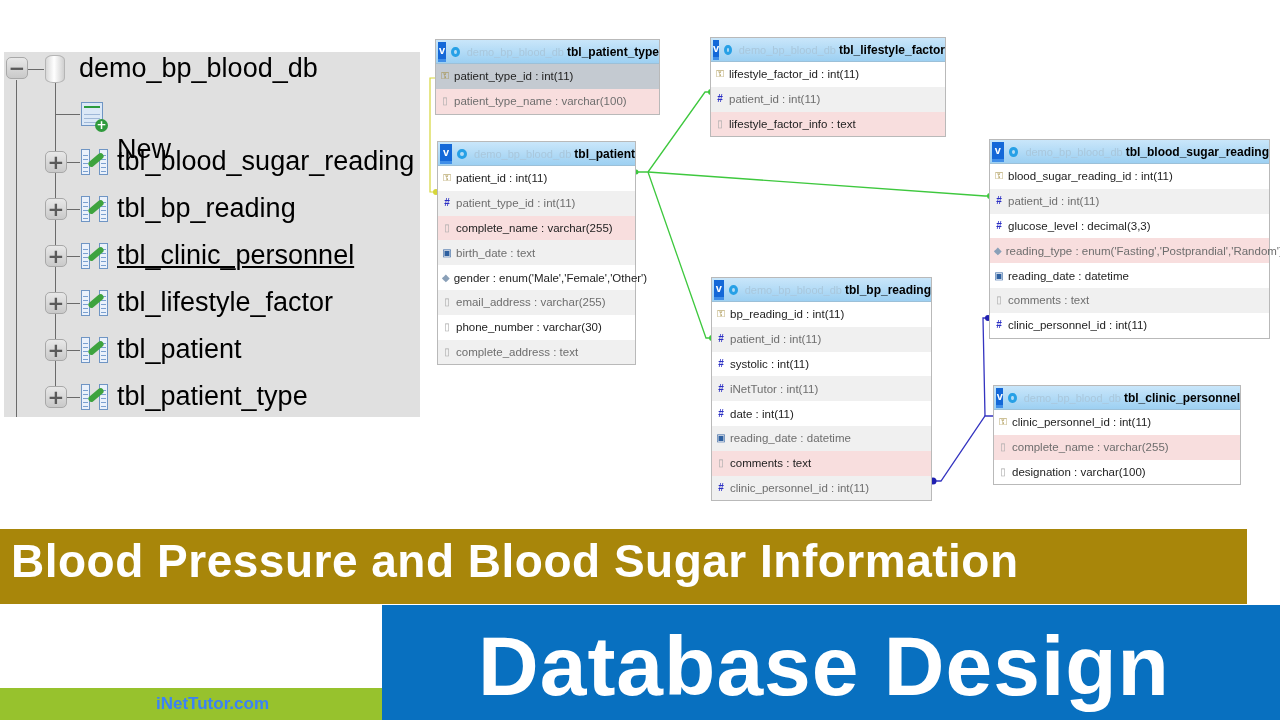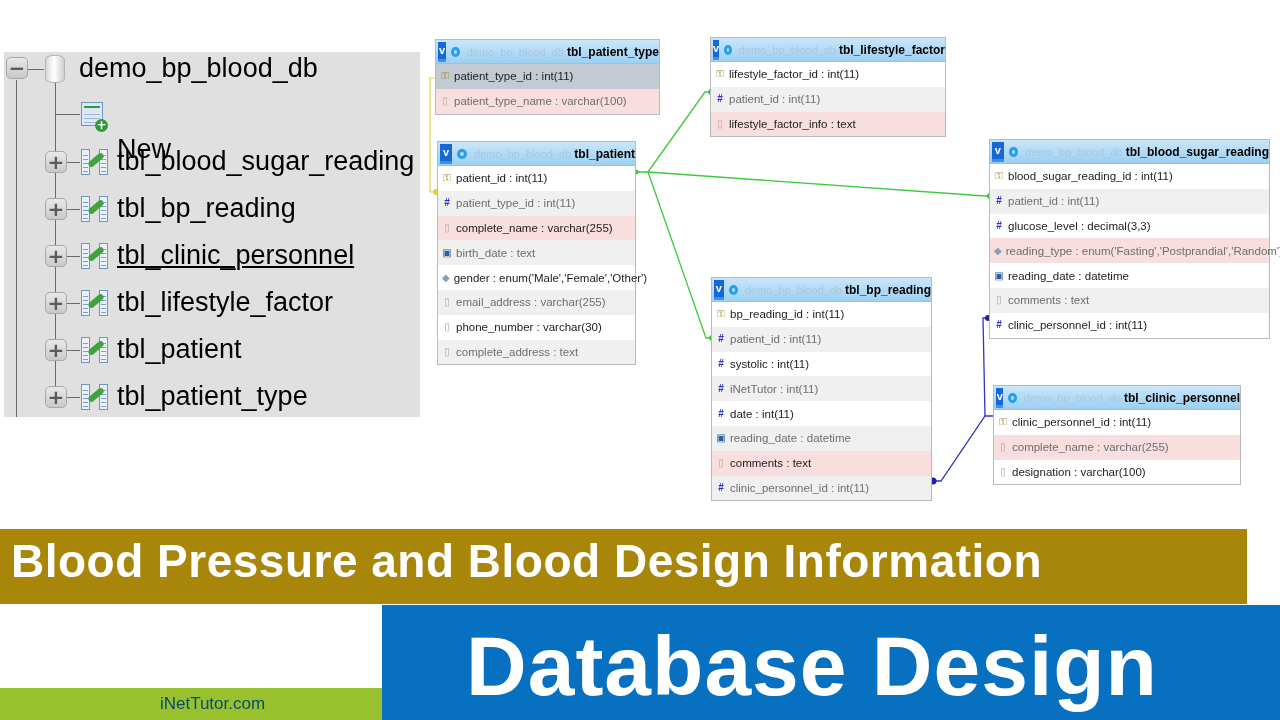--- a/index.html
+++ b/index.html
@@ -95,29 +95,29 @@
     position: absolute; left: 0; top: 529px; width: 1247px; height: 75px; background: #a8860a;
   }
   .banner-gold-text {
     position: absolute; left: 11px; top: 534px; font-size: 46px; font-weight: bold; color: #ffffff;
     letter-spacing: 0.5px; white-space: nowrap;
   }
   .banner-blue {
     position: absolute; left: 382px; top: 605px; width: 898px; height: 115px; background: #0870c0;
   }
   .banner-blue-text {
-    position: absolute; left: 466px; top: 618px; font-size: 84px; font-weight: bold; color: #ffffff;
+    position: absolute; left: 478px; top: 618px; font-size: 84px; font-weight: bold; color: #ffffff;
     letter-spacing: 1px; white-space: nowrap;
   }
   .banner-green {
     position: absolute; left: 0; top: 688px; width: 382px; height: 32px; background: #97c22d;
   }
   .banner-green-text {
     position: absolute; left: 0; top: 688px; width: 425px; height: 32px; line-height: 32px;
-    text-align: center; font-size: 17px; font-weight: normal; color: #0c4a6e;
+    text-align: center; font-size: 17px; font-weight: bold; color: #3b82f6;
   }
   svg.links { position: absolute; left: 0; top: 0; width: 1280px; height: 520px; pointer-events: none; }
 </style>
 </head>
 <body>
 
 <div class="tree">
 
   <div class="tree-line-v" style="left:12px; top:28px; height:337px;"></div>
   <div class="tree-line-v" style="left:51px; top:30px; height:318px;"></div>
@@ -364,17 +364,17 @@
   <div class="er-row pink">
       <span class="ic text">▯</span>
       <span class="muted">complete_name</span>
       <span class="muted">&nbsp;:&nbsp;</span>
       <span class="muted">varchar(255)</span>
     </div>
   <div class="er-row"><span class="ic text">▯</span><span>designation</span>&nbsp;:&nbsp;<span>varchar(100)</span></div>
 </div>
 
 <div class="banner-gold"></div>
-<div class="banner-gold-text">Blood Pressure and Blood Design Information</div>
+<div class="banner-gold-text">Blood Pressure and Blood Sugar Information</div>
 <div class="banner-blue"></div>
 <div class="banner-blue-text">Database Design</div>
 <div class="banner-green"></div>
 <div class="banner-green-text">iNetTutor.com</div>
 
 </body></html>

